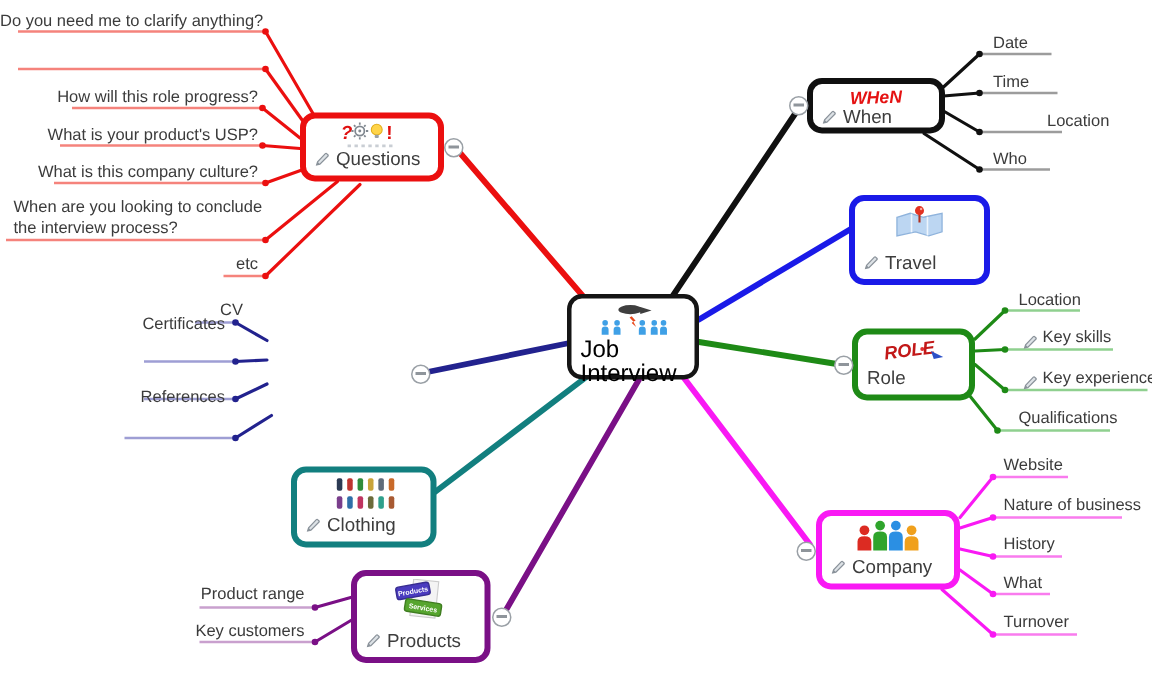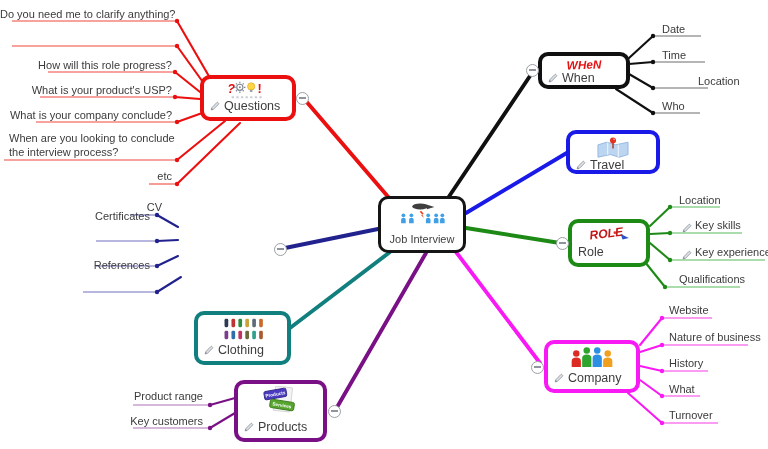--- a/index.html
+++ b/index.html
@@ -13,21 +13,21 @@
   .item.r{text-align:right}
   .item.wrap{white-space:normal}
   .item.flex{display:flex;align-items:flex-end;gap:3px}
   .node{position:absolute;background:#fff;border:4px solid #444;border-radius:10px;box-sizing:border-box;
         display:flex;flex-direction:column;align-items:center;justify-content:space-between;
         padding:2px 6px;z-index:3}
   .node .icn{display:flex;align-items:center;justify-content:center}
   .node .lbl{align-self:flex-start;display:flex;align-items:center;gap:4px;font-size:12.5px;
              color:#3d3d3d;line-height:1;padding-bottom:3px}
   #node-center{border-width:3.5px}
-  #node-center .lbl{align-self:center;font-size:11px;color:#404040}
+  #node-center .lbl{align-self:center;font-size:16px;color:#000000}
   .pencil{width:10px;height:10px;flex:0 0 auto}
   .minus{position:absolute;width:13px;height:13px;border:1px solid #9aa0a6;border-radius:50%;
          background:#fff;display:flex;align-items:center;justify-content:center;z-index:4;box-sizing:border-box}
   .minus .dash{width:7px;height:1.5px;background:#8f959b;display:block}
   .defs{position:absolute;width:0;height:0;overflow:hidden}
 </style>
 </head>
 <body>
 
 <svg class="defs" aria-hidden="true">
@@ -188,21 +188,21 @@
           <circle cx="157" cy="241" r="2.2"></circle>
         <circle cx="157" cy="266" r="2.2"></circle>
           <circle cx="157" cy="292" r="2.2"></circle>
       </g>
     </g>
   </svg>
 
   <div class="item r" style="left:0;width:172px;top:8px">Do you need me to clarify anything?</div>
   <div class="item r" style="left:0;width:172px;top:59px">How will this role progress?</div>
   <div class="item r" style="left:0;width:172px;top:84px">What is your product's USP?</div>
-  <div class="item r" style="left:0;width:172px;top:109px">What is your company conclude?</div>
+  <div class="item r" style="left:0;width:172px;top:109px">What is this company culture?</div>
   <div class="item wrap" style="left:9px;width:168px;top:132px">When are you looking to conclude the interview process?</div>
   <div class="item r" style="left:0;width:172px;top:170px">etc</div>
 
   <div class="item" style="left:662px;top:23px">Date</div>
   <div class="item" style="left:662px;top:49px">Time</div>
   <div class="item" style="left:698px;top:75px">Location</div>
   <div class="item" style="left:662px;top:100px">Who</div>
 
   <div class="item" style="left:679px;top:194px">Location</div>
   <div class="item flex" style="left:682px;top:219px">
@@ -297,21 +297,21 @@
       </svg>
     </div>
     <div class="lbl">
       <svg class="pencil">
           <use href="#pencil"></use>
         </svg>
       <span>When</span>
     </div>
   </div>
 
-  <div class="node" style="left: 566px; top: 130px; width: 94px; height: 44px; border-color: rgb(26, 26, 232);">
+  <div class="node" style="left: 566px; top: 130px; width: 94px; height: 60px; border-color: rgb(26, 26, 232);">
     <div class="icn">
       <svg width="38" height="23" viewBox="0 0 40 26">
         <path d="M3 10 L13 7 L23 10 L37 7 L37 21 L27 24 L17 21 L3 24 Z" fill="#BCD6F2" stroke="#8FB3DC" stroke-width="1"></path>
         <path d="M14 7.3 L14 21.3 M26 9.7 L26 23.7" stroke="#eef5fd" stroke-width="1.2" fill="none"></path>
         <line x1="20" y1="8" x2="20" y2="14" stroke="#B03020" stroke-width="1.6"></line>
         <circle cx="20" cy="5" r="3.4" fill="#E23222"></circle>
         <circle cx="21.2" cy="3.8" r="0.9" fill="#F9A9A0"></circle>
       </svg>
     </div>
     <div class="lbl">

